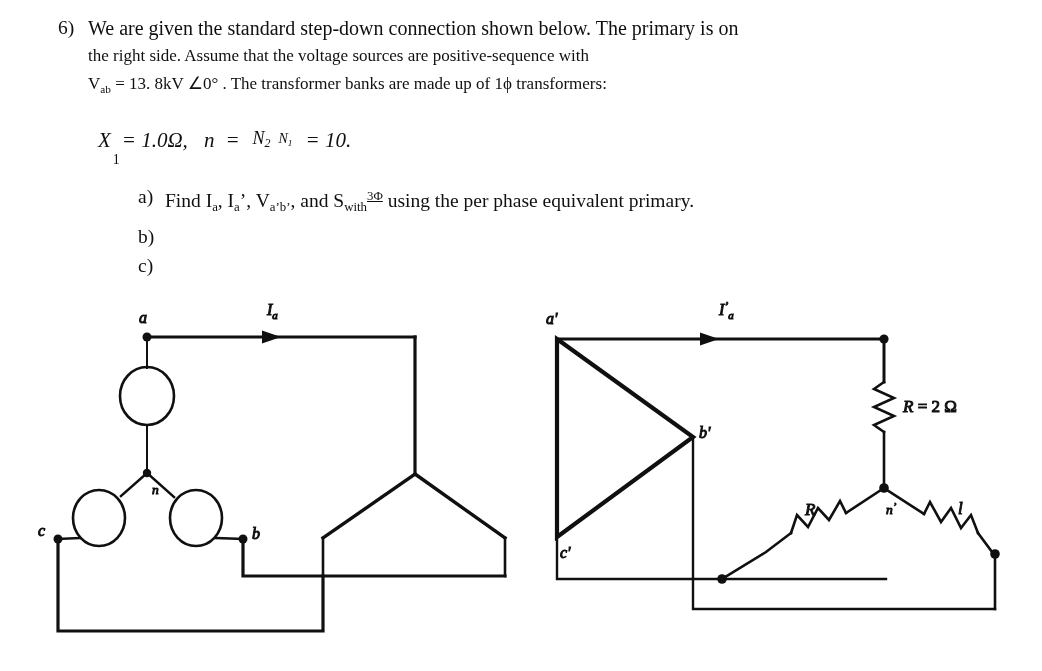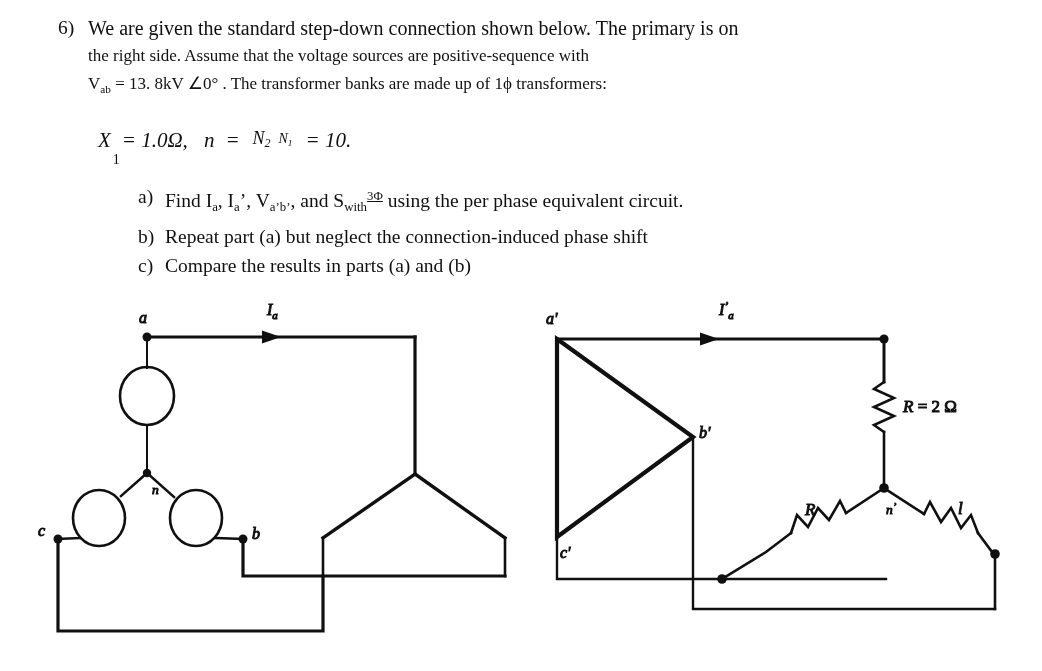--- a/index.html
+++ b/index.html
@@ -74,29 +74,27 @@
       <span class="num"><span>N</span><sub>2</sub></span>
       <span class="bar"></span>
       <span class="den"><span>N</span><sub>1</sub></span>
     </span>
     <span class="lbl">= 10.</span>
   </div>
 
   <div class="sublist">
     <div class="subrow">
       <span class="sublab">a)</span>
-      <span><span>Find I</span><sub>a</sub><span>, I</span><sub>a</sub><span>’, V</span><sub>a’b’</sub><span>, and S</span><sub>with</sub><sup>3Φ</sup><span> using the per phase equivalent circuit.</span></span>
+      <span><span>Find I</span><sub>a</sub><span>, I</span><sub>a</sub><span>’, V</span><sub>a’b’</sub><span>, and S</span><sub>with</sub><sup>3Φ</sup><span> using the per phase equivalent primary.</span></span>
     </div>
     <div class="subrow">
       <span class="sublab">b)</span>
-      <span>Repeat part (a) but neglect the connection-induced phase shift</span>
     </div>
     <div class="subrow">
       <span class="sublab">c)</span>
-      <span>Compare the results in parts (a) and (b)</span>
     </div>
   </div>
 
   <div id="diagram">
   <svg width="1042" height="385" viewBox="0 0 1042 385" xmlns="http://www.w3.org/2000/svg">
     <g fill="none" stroke="#101010" stroke-linecap="square" stroke-linejoin="miter">
 
       <g>
 
         <path d="M147 51 L415 51" stroke-width="3.2"></path>

